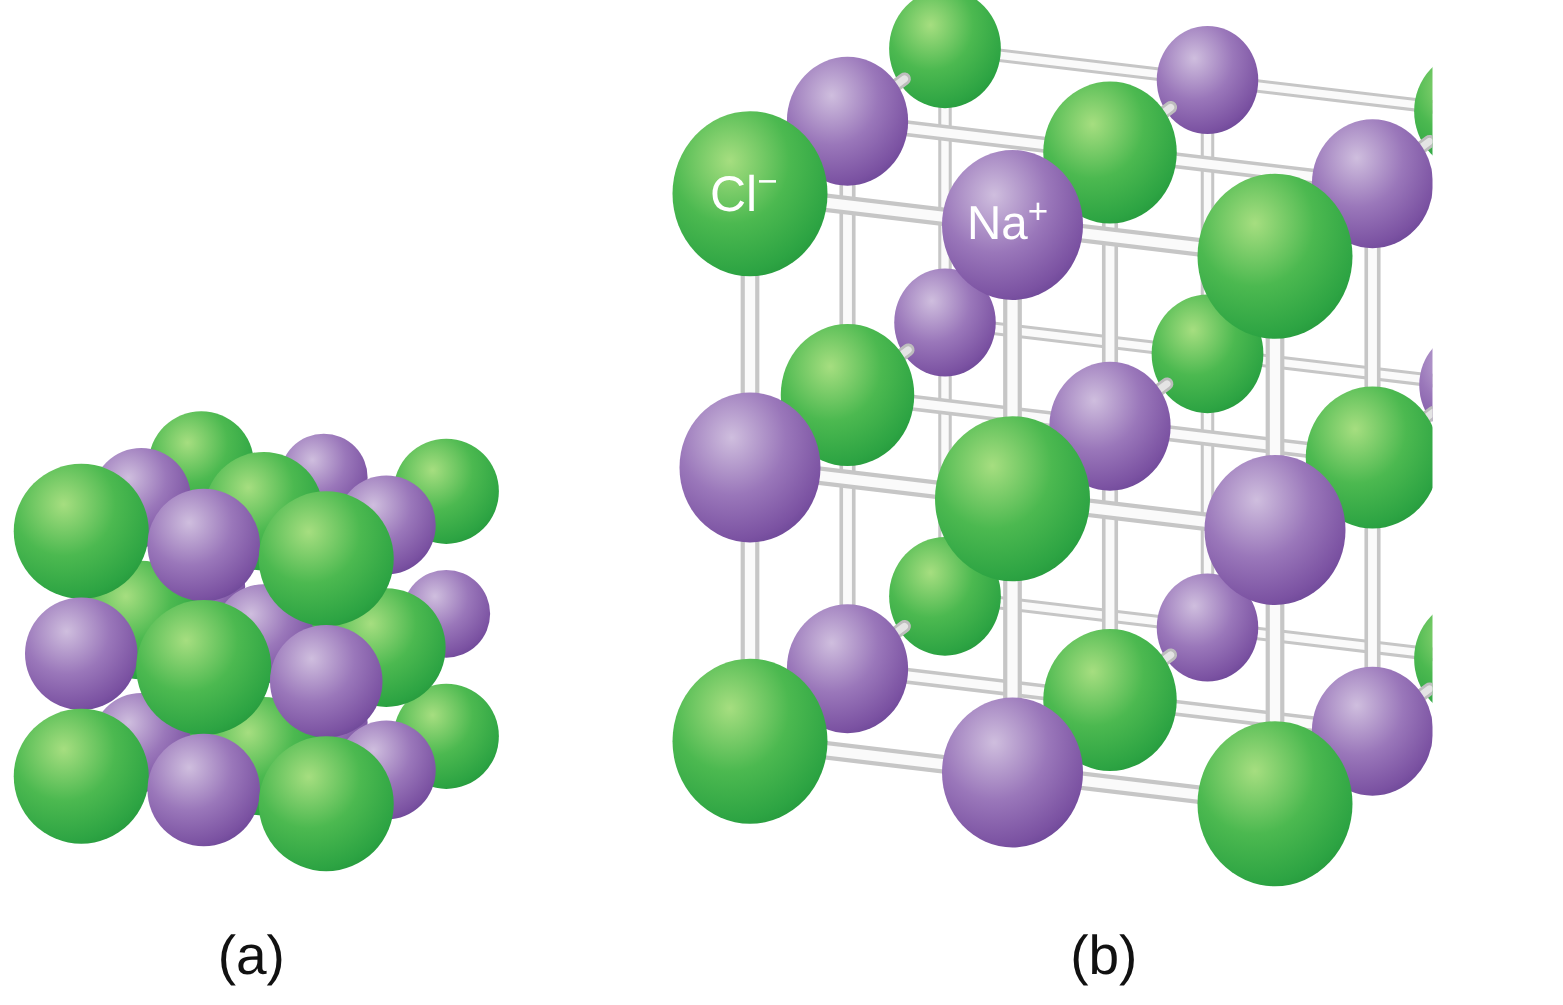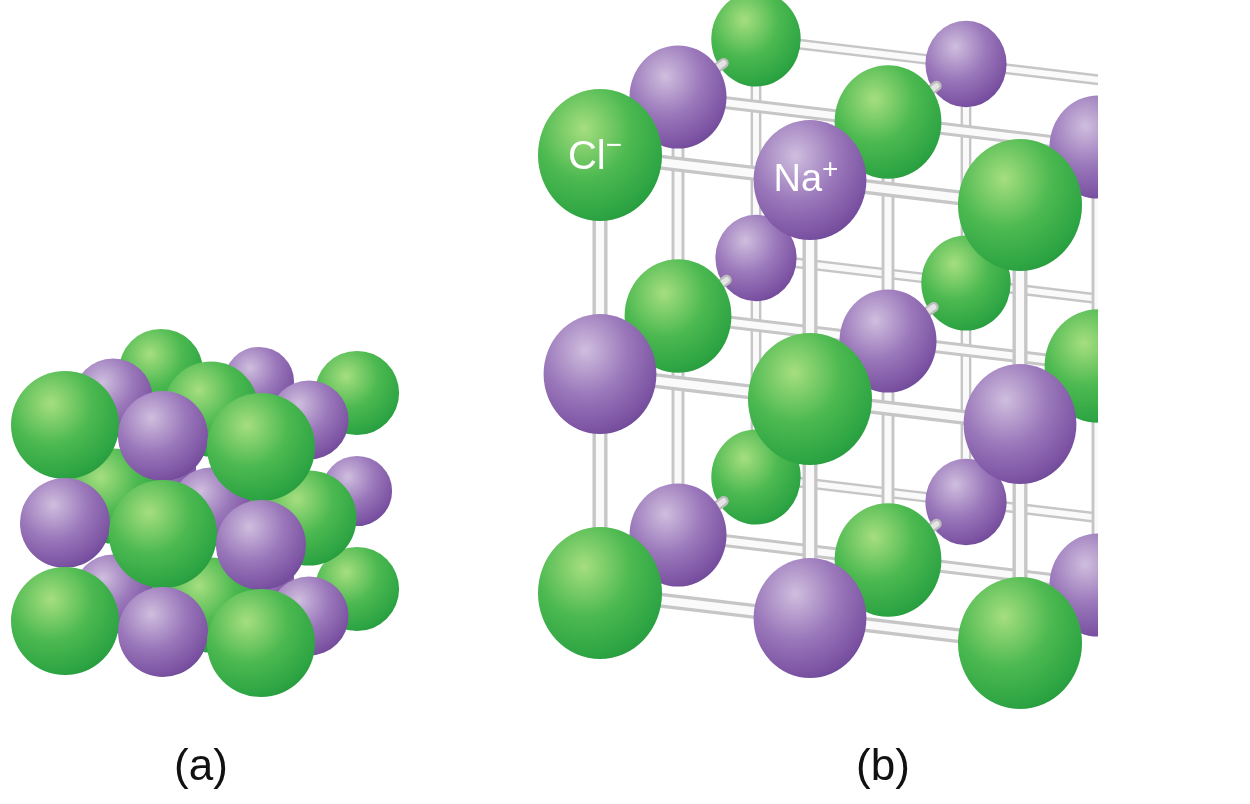--- a/index.html
+++ b/index.html
@@ -1,17 +1,17 @@
 <!DOCTYPE html>
 <html><head>
 <meta charset="utf-8">
 <style>
   html,body{margin:0;padding:0;background:#fff;}
   .canvas{position:relative;width:1098px;height:804px;background:#ffffff;overflow:hidden;
-          font-family:"Liberation Sans",sans-serif;}
+          font-family:"Liberation Sans",sans-serif;padding-left:48px;}
   #diagram{position:absolute;left:0;top:0;}
   .caption{position:absolute;top:740px;transform:translateX(-50%);
            font-size:44px;color:#111;font-family:"Liberation Sans",sans-serif;}
   #cap-a{left:201px;}
   #cap-b{left:883px;}
   .ion-label{font-family:"Liberation Sans",sans-serif;}
 </style>
 </head>
 <body>
 

